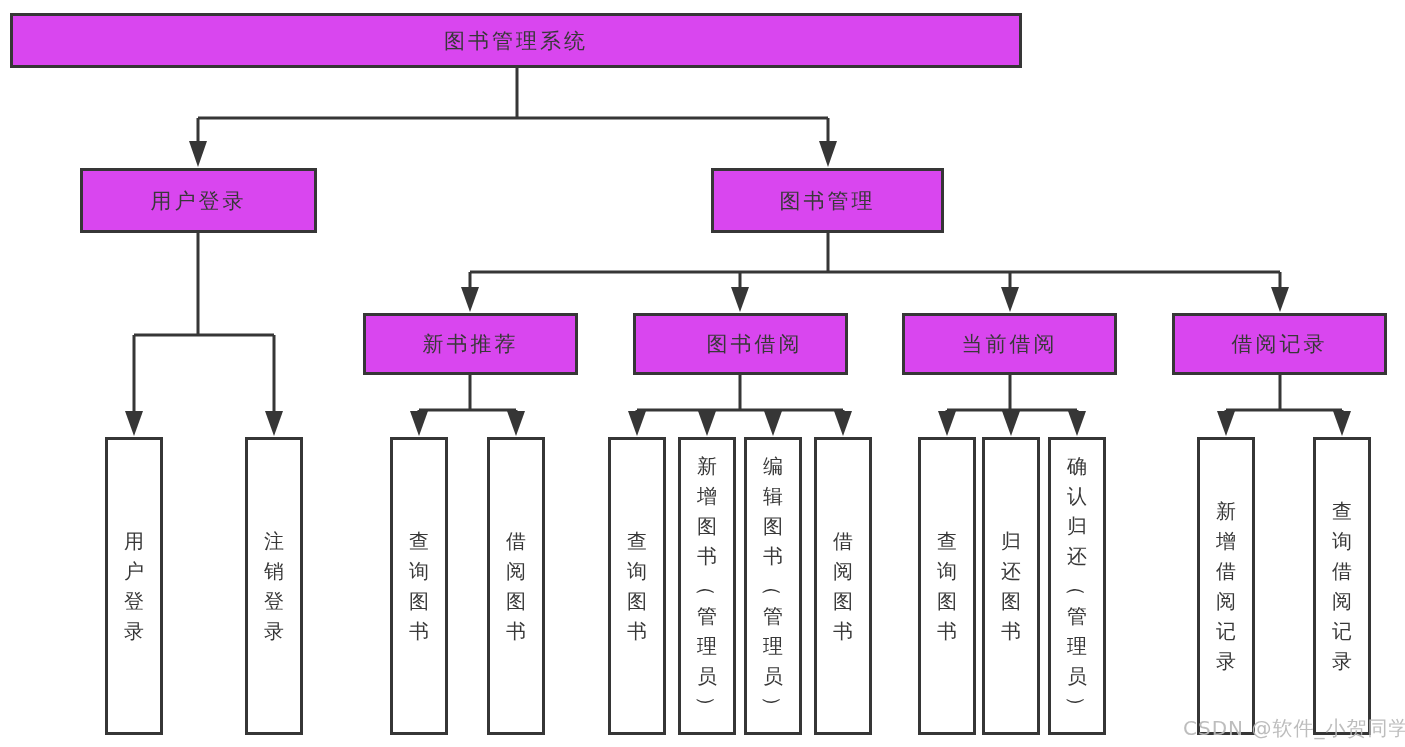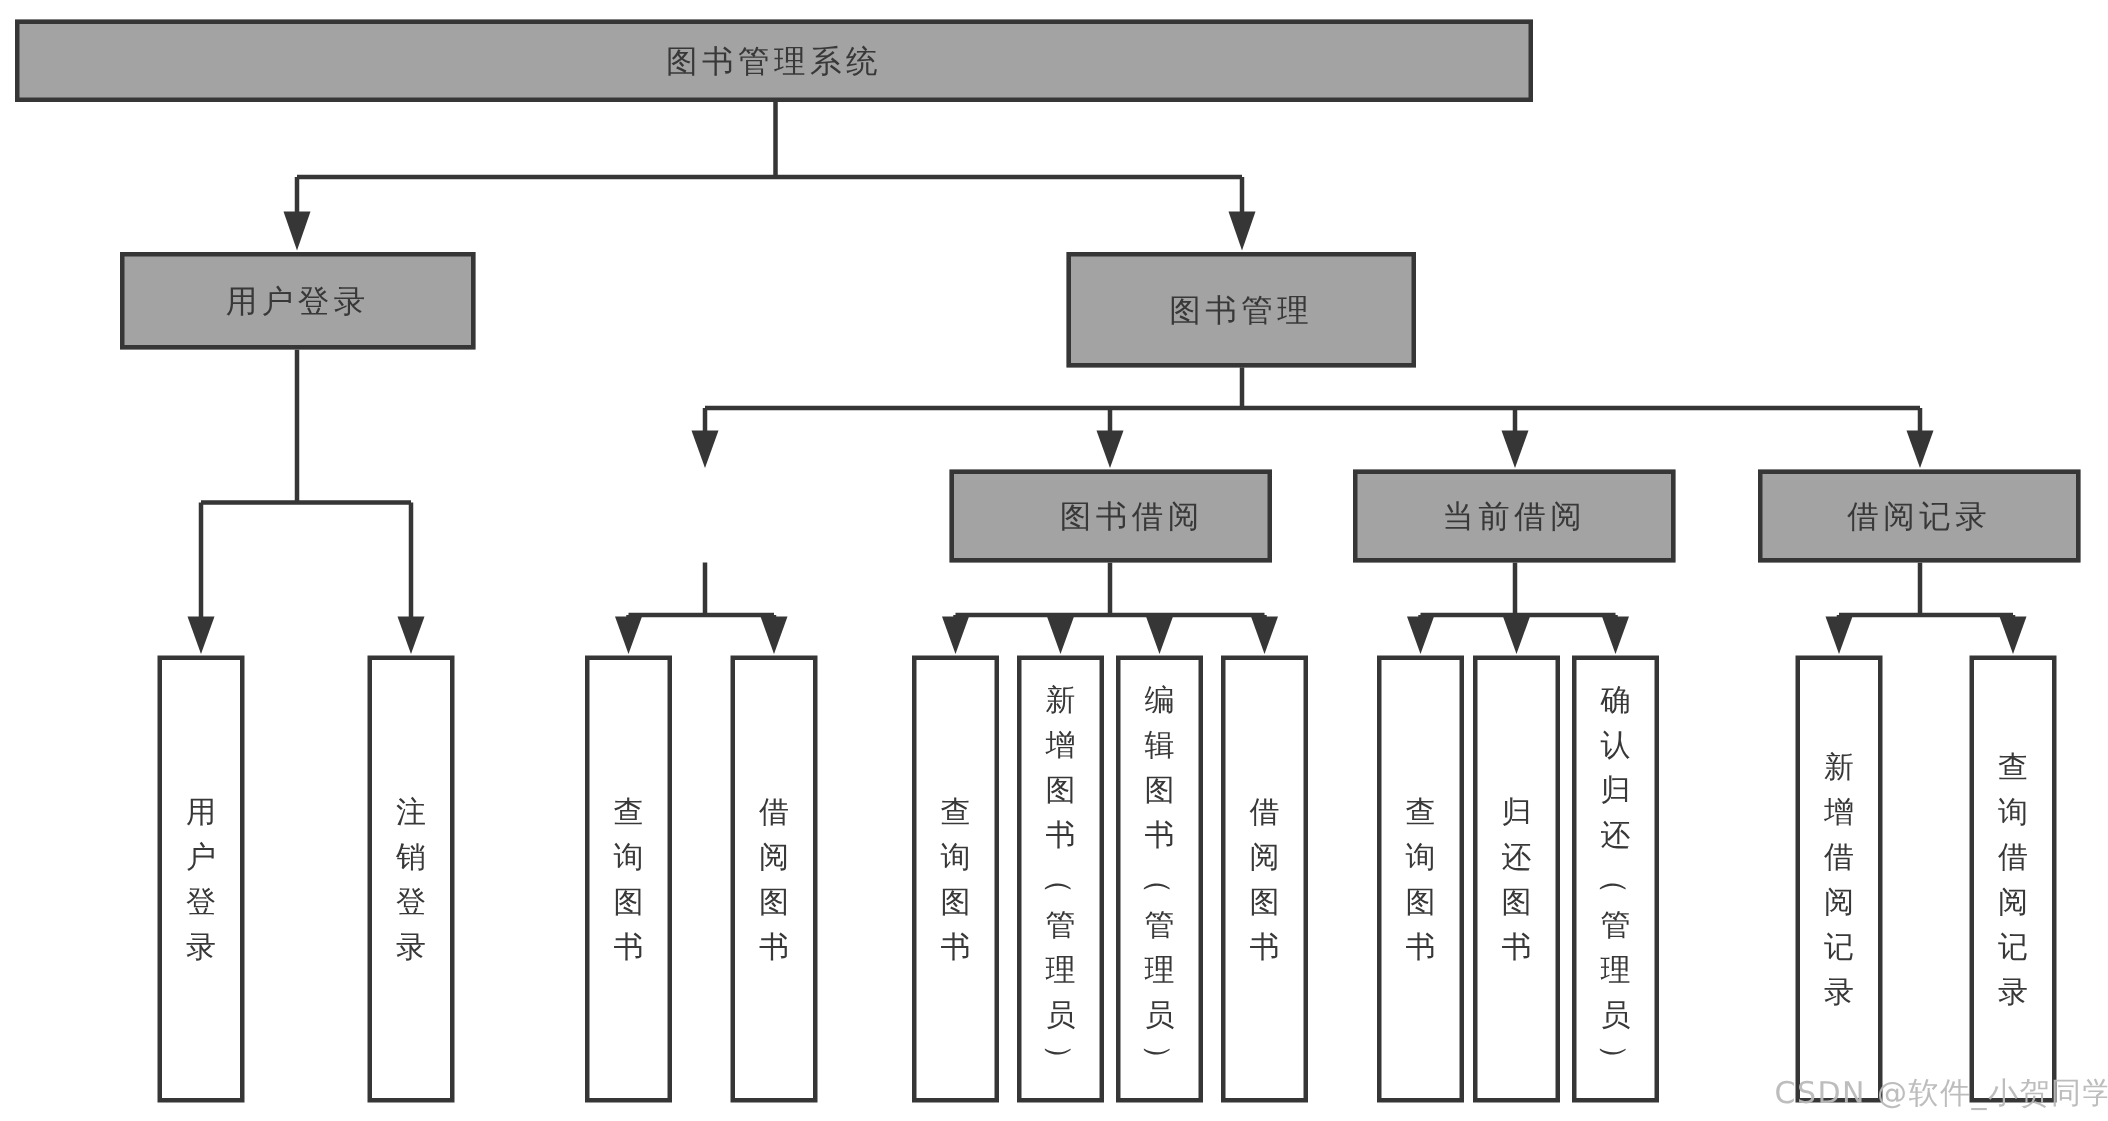--- a/index.html
+++ b/index.html
@@ -2,27 +2,27 @@
 <html><head>
 <meta charset="utf-8">
 <style>
   html,body { margin:0; padding:0; background:#fff; }
   .canvas {
     position:relative; width:1405px; height:747px; background:#fff;
     font-family:"DejaVu Sans","Liberation Sans",sans-serif; overflow:hidden;
   }
   svg.connectors { position:absolute; left:0; top:0; z-index:1; }
   .node {
-    position:absolute; box-sizing:border-box; background:#a3a3a3;
+    position:absolute; box-sizing:border-box; background:#d946ef;
     border:3px solid #363636; display:flex; align-items:center; justify-content:center;
     z-index:2; color:#383838; font-size:21px; letter-spacing:3px; white-space:nowrap;
   }
   .node-root   { left:10px;   top:13px;  width:1012px; height:55px; }
   .node-l2a    { left:80px;   top:168px; width:237px;  height:65px;text-align:center; }
-  .node-l2b    { left:711px;  top:168px; width:233px;  height:77px; }
+  .node-l2b    { left:711px;  top:168px; width:233px;  height:65px; }
   .node-l3     { top:313px; width:215px; height:62px; }
   .node-l3a    { left:363px; }
   .node-l3b    { left:633px;padding-left:28px; }
   .node-l3c    { left:902px; }
   .node-l3d    { left:1172px;text-align:center; }
   .leaf {
     position:absolute; box-sizing:border-box; top:437px; width:58px; height:298px;
     background:#fff; border:3px solid #363636; z-index:2;
     display:flex; flex-direction:column; justify-content:center; align-items:center;
   }
@@ -87,20 +87,23 @@
     <span>图书管理系统</span>
   </div>
 
   <div class="node node-l2a">
     <span>用户登录</span>
   </div>
   <div class="node node-l2b">
     <span>图书管理</span>
   </div>
 
+  <div class="node node-l3 node-l3a">
+    <span>新书推荐</span>
+  </div>
   <div class="node node-l3 node-l3b">
     <span>图书借阅</span>
   </div>
   <div class="node node-l3 node-l3c">
     <span>当前借阅</span>
   </div>
   <div class="node node-l3 node-l3d">
     <span>借阅记录</span>
   </div>
 

